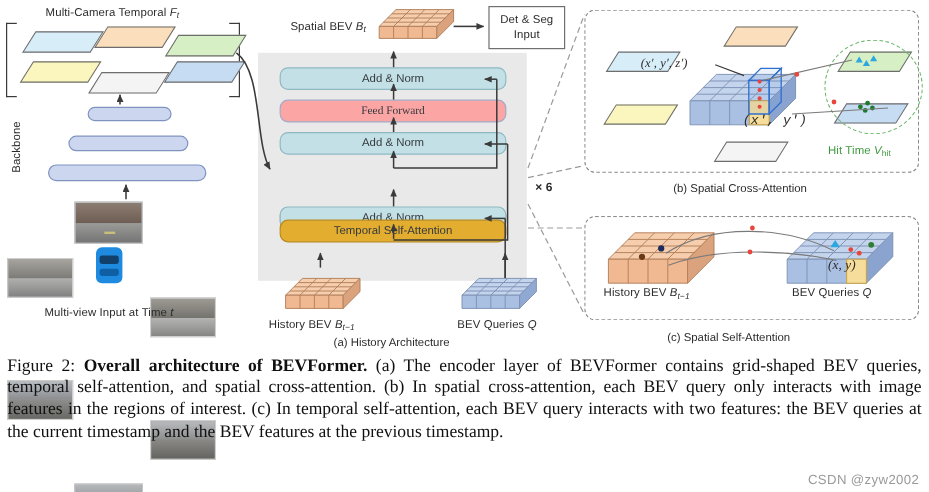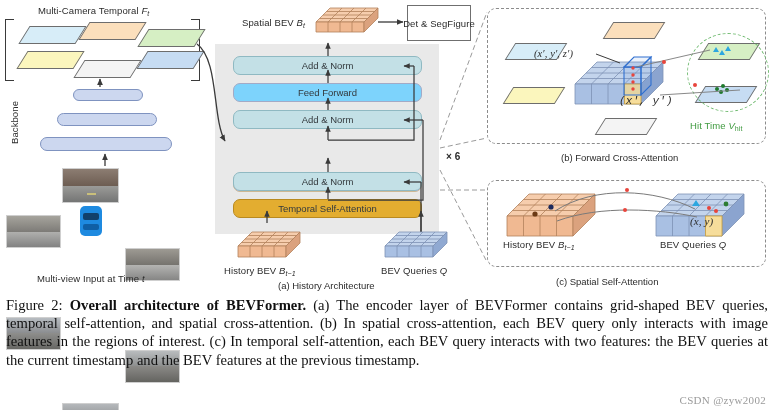--- a/index.html
+++ b/index.html
@@ -16,21 +16,21 @@
   .sup{font-size:7px;vertical-align:-2px;font-style:italic;}
 
   
   .encoder-bg{left:215px;top:44px;width:224px;height:190px;background:#e9e9e9;}
 
   
   .blk{height:19px;border-radius:7px;border:1px solid #9aa4ab;
        display:flex;align-items:center;justify-content:center;
        font-size:9.5px;color:#33393d;box-sizing:border-box;}
   .blk.addnorm{background:#c3e0e6;border-color:#8fb9c2;text-align:right;}
-  .blk.ff{background:#7dd3fc;border-color:#a3aac6;}
+  .blk.ff{background:#fca5a5;border-color:#a3aac6;font-family:Liberation Serif, serif;}
   .blk.sca{background:#c4b5fd;border-color:#cdb894;margin-top:33px;}
   .blk.tsa{background:#e3ad30;border-color:#b98a20;}
 
   
   .pgram{border:1px solid #6d6d6d;
          transform:skewX(-32deg);box-sizing:border-box;}
 
   
   .brk{border:1.6px solid #3a3a3a;width:9px;box-sizing:border-box;}
   .brk.l{border-right:none;}
@@ -45,21 +45,21 @@
 
   
   .dash{border:1.3px dashed #8c8c8c;border-radius:9px;box-sizing:border-box;background:#fff;}
 
   
   .caption{position:absolute;left:6px;top:296px;width:762px;
            font-family:"Liberation Serif",serif;font-size:14.6px;line-height:18.2px;
            color:#101010;text-align:justify;}
   .caption b{font-weight:bold;}
   .wm{position:absolute;right:8px;bottom:4px;font-size:11px;color:#9a9a9a;
-      font-family:Liberation Serif, serif;letter-spacing:.3px;}
+      font-family:Liberation Sans, sans-serif;letter-spacing:.3px;}
 
   svg{overflow:visible;}
 </style>
 </head>
 <body>
 
 <div class="fig">
 
   <div class="abs encoder-bg"></div>
 
@@ -119,21 +119,21 @@
     <i style="top:0;height:16px;background:linear-gradient(180deg,#b5b8bb,#8c8e90);"></i>
 
   </div>
 
   <svg class="abs" style="left:79px;top:205px;width:24px;height:32px;">
     <rect x="1" y="1" width="22" height="30" rx="5" fill="#1e8ae0"></rect>
     <rect x="4" y="8" width="16" height="7" rx="2" fill="#11406b"></rect>
     <rect x="4" y="19" width="16" height="6" rx="2" fill="#0f5fa5"></rect>
   </svg>
 
-  <div class="abs lbl" style="left:37px;top:273px;">
+  <div class="abs lbl" style="left:37px;top:255px;">
     <span>Multi-view Input at Time</span>
     <span class="ital">t</span>
   </div>
 
   <svg class="abs" style="left:185px;top:44px;width:70px;height:115px;">
     <defs>
       <marker id="ah2" markerWidth="6" markerHeight="6" refX="4.6" refY="2.2" orient="auto">
         <path d="M0,0 L5,2.2 L0,4.4 z" fill="#3a3a3a"></path>
       </marker>
     </defs>
@@ -156,40 +156,40 @@
       <line x1="10.5" y1="6.5" x2="58.5" y2="6.5"></line>
         <line x1="7" y1="10" x2="55" y2="10"></line>
       <line x1="3.5" y1="13.5" x2="51.5" y2="13.5"></line>
       <line x1="12" y1="17" x2="12" y2="27"></line>
         <line x1="24" y1="17" x2="24" y2="27"></line>
       <line x1="36" y1="17" x2="36" y2="27"></line>
     </g>
   </svg>
 
   <div class="abs" style="left:407px;top:5px;width:62px;height:34px;border:1.2px solid #6f6f6f;background:#fff;
-              display:flex;flex-direction:row;align-items:center;justify-content:center;line-height:13px;">
+              display:flex;flex-direction:column;align-items:center;justify-content:center;line-height:13px;">
     <span class="lbl">Det &amp; Seg</span>
-    <span class="lbl">Figure</span>
+    <span class="lbl">Input</span>
   </div>
 
   <svg class="abs" style="left:370px;top:5px;width:45px;height:40px;">
     <defs>
       <marker id="ah3" markerWidth="6" markerHeight="6" refX="4.6" refY="2.2" orient="auto">
         <path d="M0,0 L5,2.2 L0,4.4 z" fill="#3a3a3a"></path>
       </marker>
     </defs>
     <line x1="8" y1="17" x2="33" y2="17" stroke="#3a3a3a" stroke-width="1.3" marker-end="url(#ah3)"></line>
   </svg>
 
   <div class="abs blk addnorm" style="left:233px;top:56px;width:189px;">Add &amp; Norm</div>
   <div class="abs blk ff" style="left:233px;top:83px;width:189px;">Feed Forward</div>
   <div class="abs blk addnorm" style="left:233px;top:110px;width:189px;">Add &amp; Norm</div>
   <div class="abs blk sca" style="left:233px;top:140px;width:189px;">Spatial Cross-Attention</div>
   <div class="abs blk addnorm" style="left:233px;top:172px;width:189px;">Add &amp; Norm</div>
-  <div class="abs blk tsa" style="left:233px;top:199px;width:189px;">Temporal Self-Attention</div>
+  <div class="abs blk tsa" style="left:233px;top:183px;width:189px;">Temporal Self-Attention</div>
 
   <svg class="abs" style="left:215px;top:40px;width:230px;height:215px;">
     <defs>
       <marker id="ah4" markerWidth="6" markerHeight="6" refX="4.6" refY="2.2" orient="auto">
         <path d="M0,0 L5,2.2 L0,4.4 z" fill="#3a3a3a"></path>
       </marker>
     </defs>
     <g stroke="#3a3a3a" stroke-width="1.25" fill="none">
 
       <line x1="113" y1="16" x2="113" y2="3" marker-end="url(#ah4)"></line>
@@ -350,21 +350,21 @@
     <line x1="0" y1="4" x2="24" y2="13" stroke="#3a3a3a" stroke-width="1"></line>
   </svg>
 
   <div class="abs lbl ital" style="left:619px;top:95px;font-family:Liberation Mono, monospace;font-size:11px;">(x′, y′)</div>
 
   <div class="abs lbl" style="left:690px;top:120px;color:#3f9a3f;font-size:9.5px;">
     <span>Hit Time</span>
     <span class="ital">V</span><span class="sup" style="font-style:normal;">hit</span>
   </div>
 
-  <div class="abs sub" style="left:561px;top:152px;">(b) Forward Cross-Attention</div>
+  <div class="abs sub" style="left:561px;top:152px;">(b) Spatial Cross-Attention</div>
 
   <div class="abs dash" style="left:487px;top:180px;width:279px;height:87px;"></div>
 
   <svg class="abs" style="left:438px;top:180px;width:60px;height:90px;">
     <g stroke="#9a9a9a" stroke-width="1" fill="none" stroke-dasharray="5,3">
       <line x1="2" y1="10" x2="49" y2="10"></line>
       <line x1="2" y1="-10" x2="49" y2="82"></line>
     </g>
   </svg>
 

